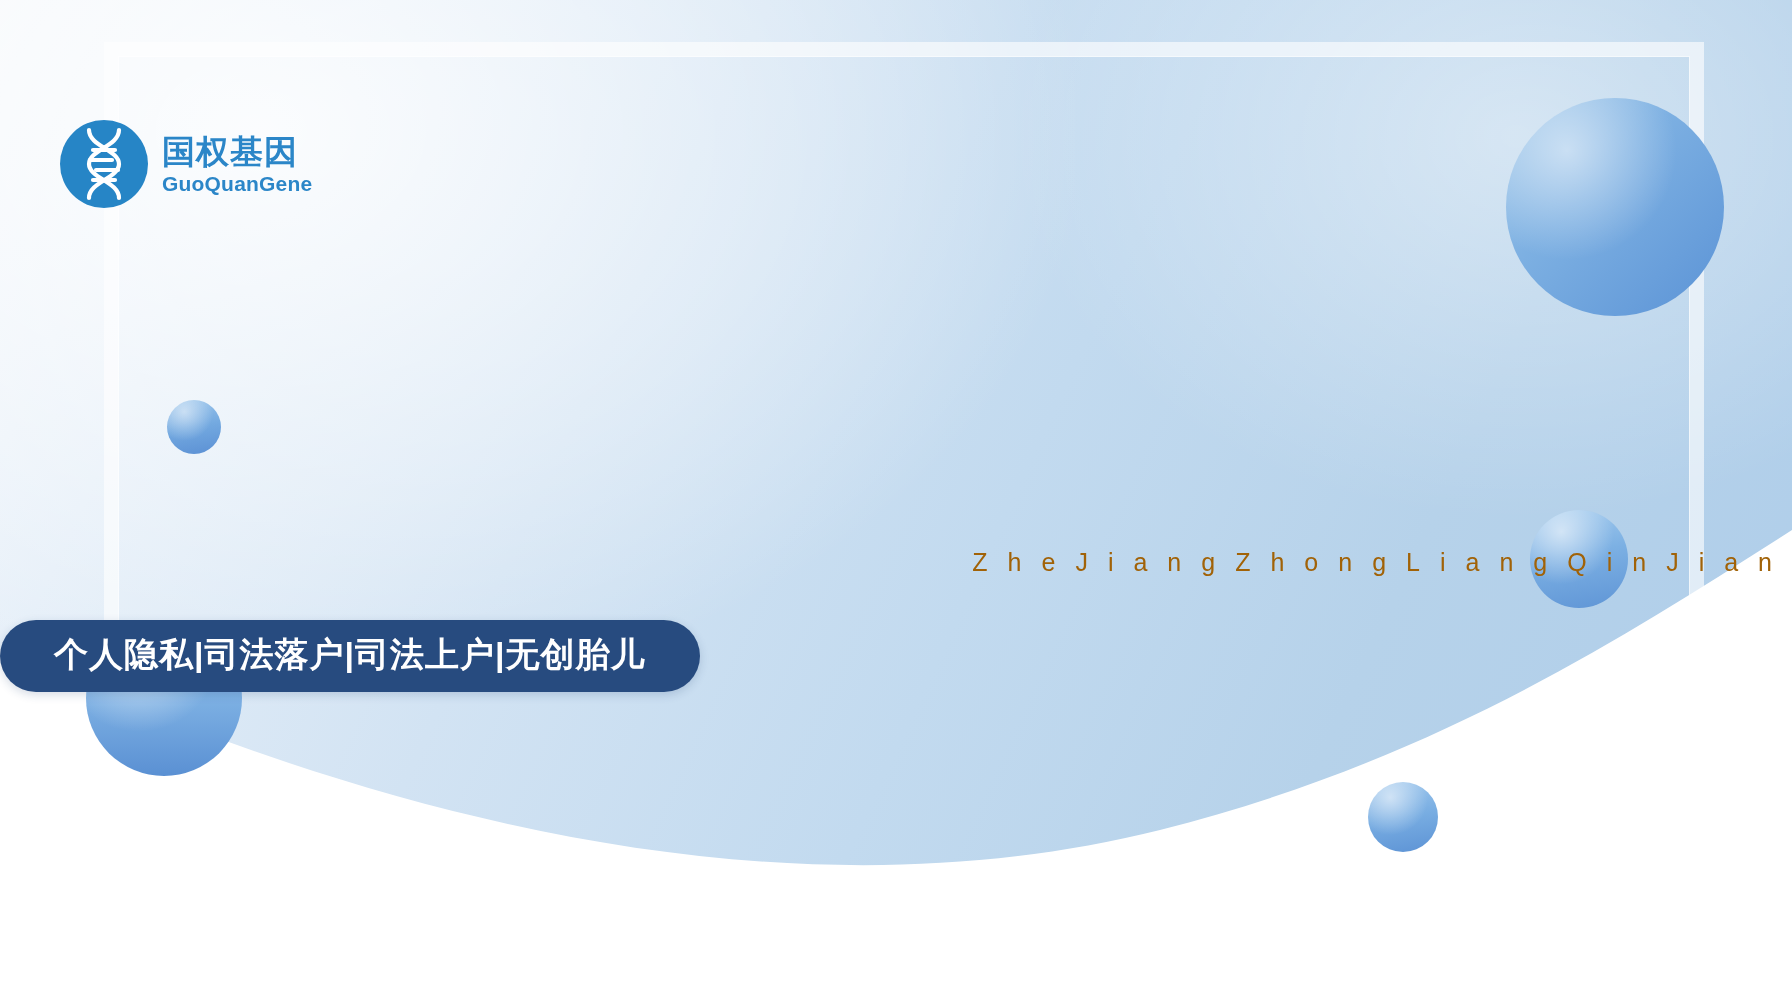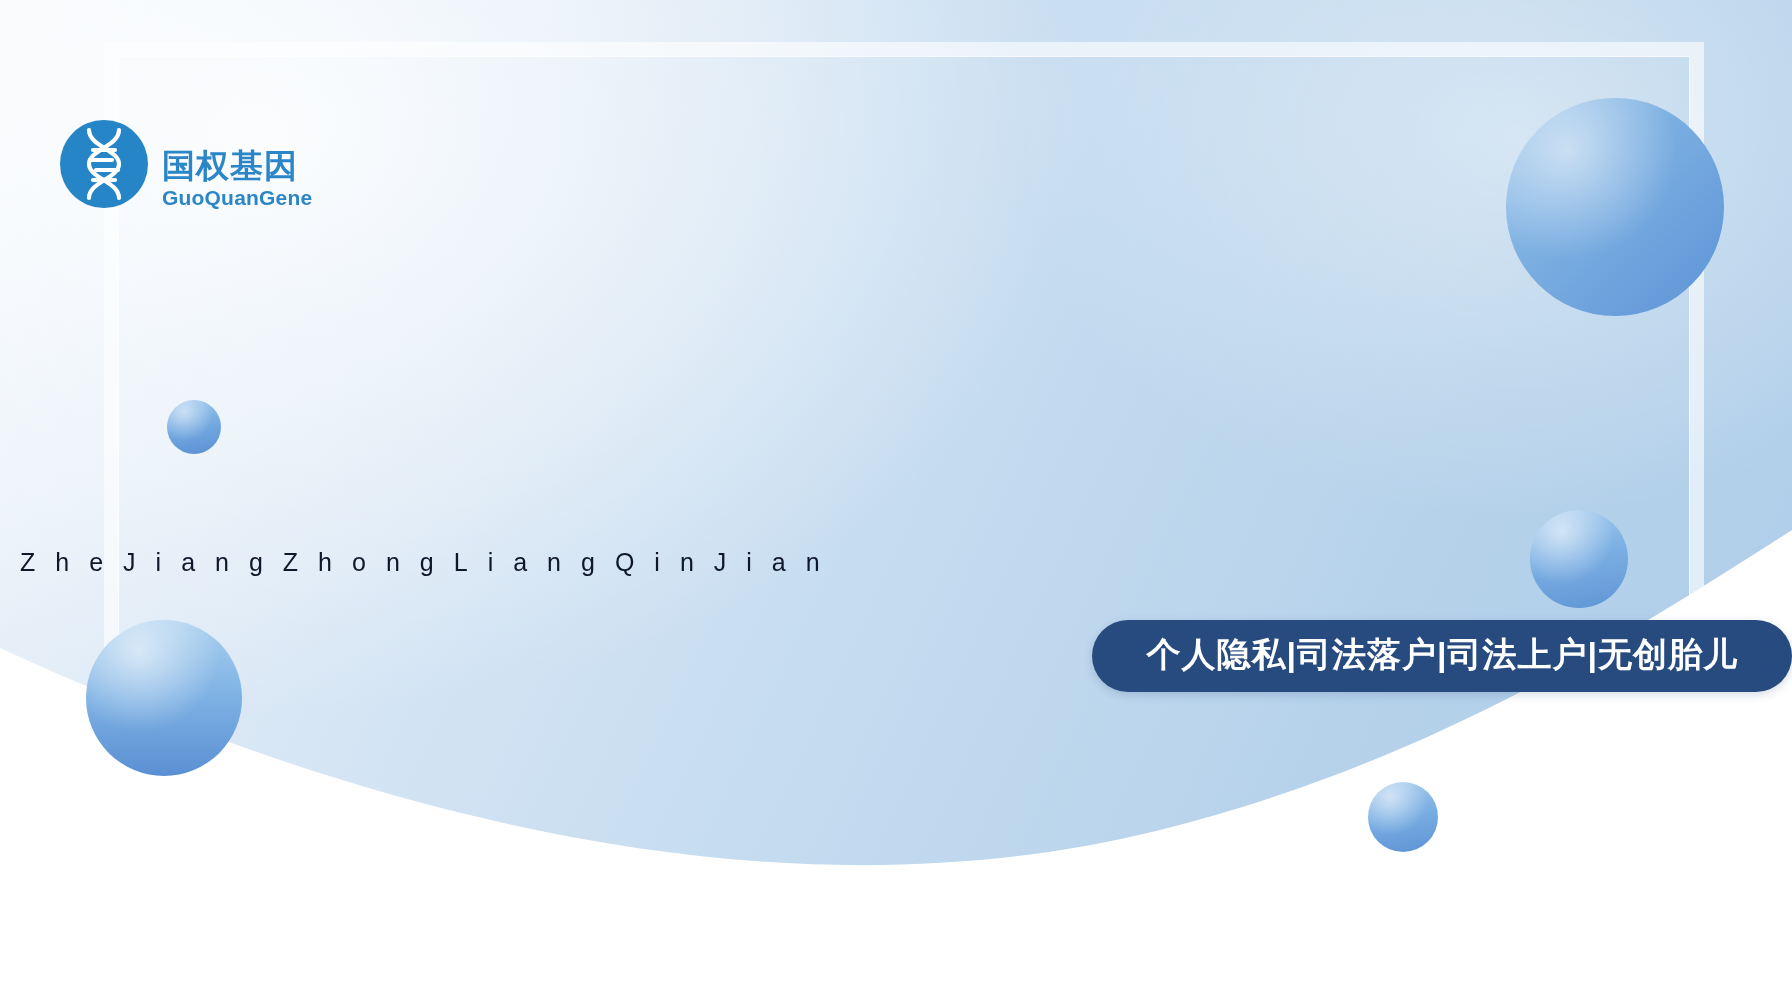--- a/index.html
+++ b/index.html
@@ -116,21 +116,21 @@
       radial-gradient(circle at 32% 22%, rgba(255,255,255,0.58) 0%, rgba(255,255,255,0) 52%),
       linear-gradient(170deg, #a0c8ed 0%, #78ade2 50%, #5d93d5 100%);
   }
 
   
   .logo-block {
     position:absolute;
     left:60px;
     top:120px;
     display:flex;
-    align-items:flex-end;
+    align-items:center;
     gap:14px;
   }
   .logo-mark {
     width:88px; height:88px;
     border-radius:50%;
     background:#2685c6;
     position:relative;
     flex:none;
   }
   .logo-mark svg { position:absolute; inset:0; }
@@ -159,35 +159,35 @@
     font-weight:bold;
     color:#2b5285;
     letter-spacing:4px;
     line-height:1.02;
     white-space:nowrap;
   }
   .pinyin {
     position:absolute;
     left:0; right:0;
     top:548px;
-    text-align:left;
+    text-align:right;
     font-size:25px;
-    color:#0f172a;
+    color:#a16207;
     letter-spacing:20px;
     text-indent:20px;
     white-space:nowrap;
   }
 
   
   .pill-wrap {
     position:absolute;
     left:0; right:0;
     top:620px;
     display:flex;
-    justify-content:flex-end;
+    justify-content:flex-start;
   }
   .pill {
     background:#274b7f;
     color:#ffffff;
     font-size:34px;
     font-weight:bold;
     padding:12px 54px 14px;
     border-radius:40px;
     letter-spacing:1px;
     white-space:nowrap;

